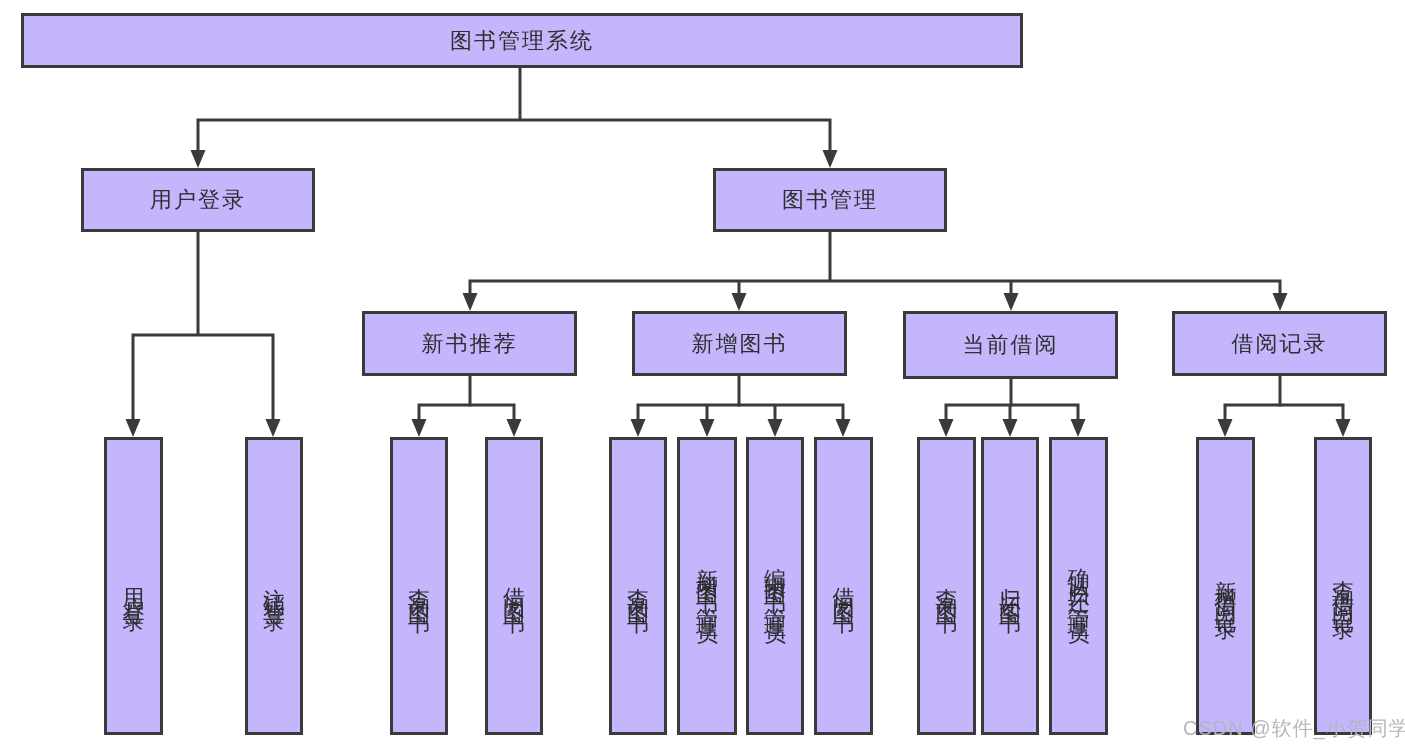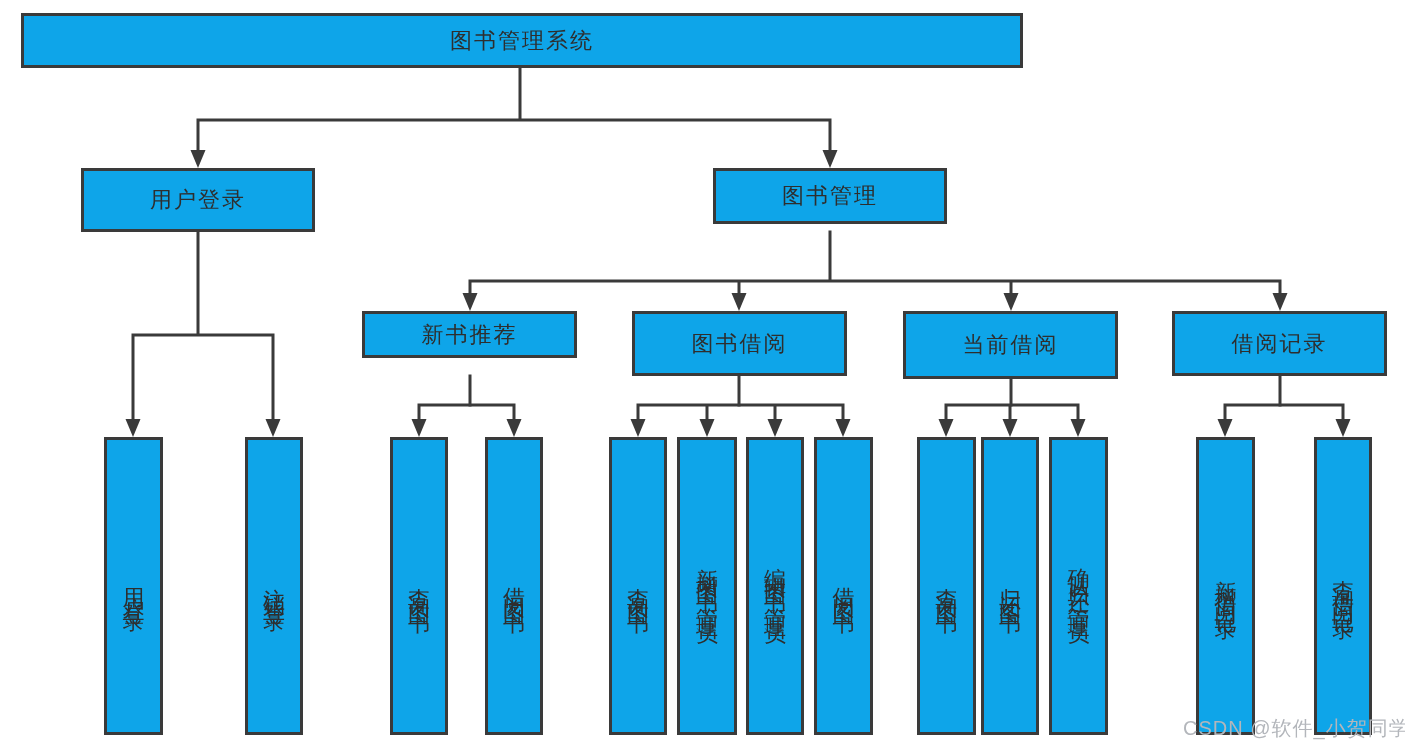--- a/index.html
+++ b/index.html
@@ -16,21 +16,21 @@
     font-family:"Liberation Sans", sans-serif;
     overflow:hidden;
   }
   .connectors{position:absolute;left:0;top:0;z-index:1;}
   .connectors path{stroke:var(--line);stroke-width:3;fill:none;stroke-linecap:square;}
   .connectors polygon{fill:var(--line);stroke:none;}
   .box{
     position:absolute;z-index:2;
     box-sizing:border-box;
     border:3px solid var(--line);
-    background:#0ea5e9;
+    background:#c4b5fd;
     display:flex;align-items:center;justify-content:center;
     color:var(--text);
   }
   .box.h span{
     font-size:22px;letter-spacing:2px;white-space:nowrap;
   }
   .box.v span{
     writing-mode:vertical-rl;
     text-orientation:mixed;
     font-size:22px;
@@ -88,29 +88,29 @@
     <polygon points="1335.5,419 1350.5,419 1343,437"></polygon>
   </svg>
 
   <div class="box h" style="left:21px;top:13px;width:1002px;height:55px">
     <span>图书管理系统</span>
   </div>
 
   <div class="box h" style="left:81px;top:168px;width:234px;height:64px">
     <span>用户登录</span>
   </div>
-  <div class="box h" style="left:713px;top:168px;width:234px;height:56px">
+  <div class="box h" style="left:713px;top:168px;width:234px;height:64px">
     <span>图书管理</span>
   </div>
 
-  <div class="box h" style="left:362px;top:311px;width:215px;height:47px">
+  <div class="box h" style="left:362px;top:311px;width:215px;height:65px">
     <span>新书推荐</span>
   </div>
   <div class="box h" style="left:632px;top:311px;width:215px;height:65px">
-    <span>图书借阅</span>
+    <span>新增图书</span>
   </div>
   <div class="box h" style="left:903px;top:311px;width:215px;height:68px">
     <span>当前借阅</span>
   </div>
   <div class="box h" style="left:1172px;top:311px;width:215px;height:65px">
     <span>借阅记录</span>
   </div>
 
   <div class="box v" style="left:104px;top:437px;width:59px;height:298px">
     <span>用户登录</span>

